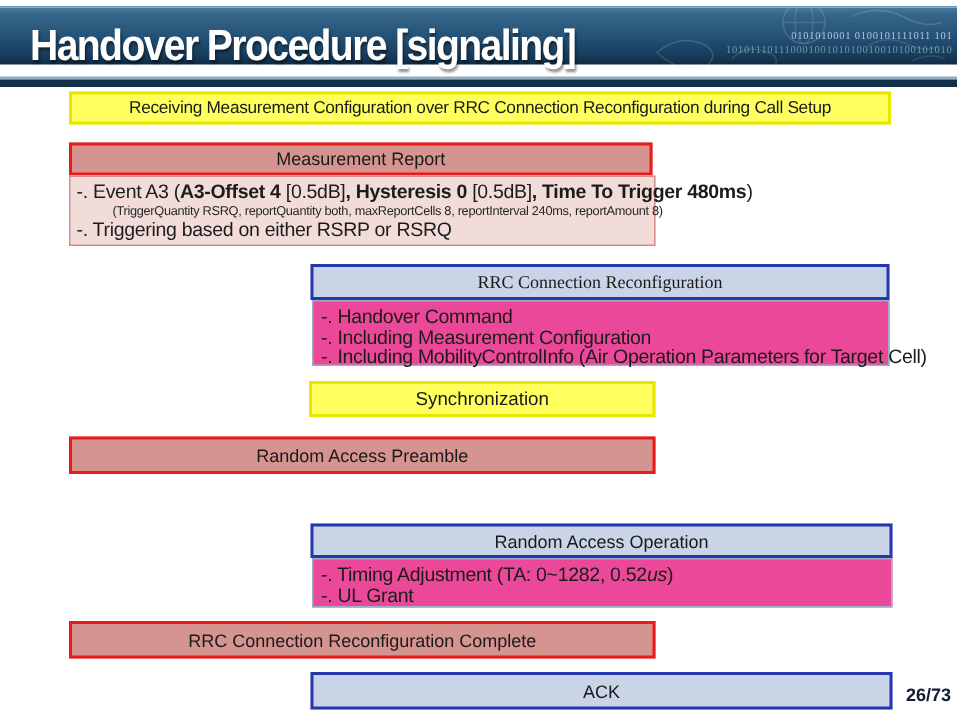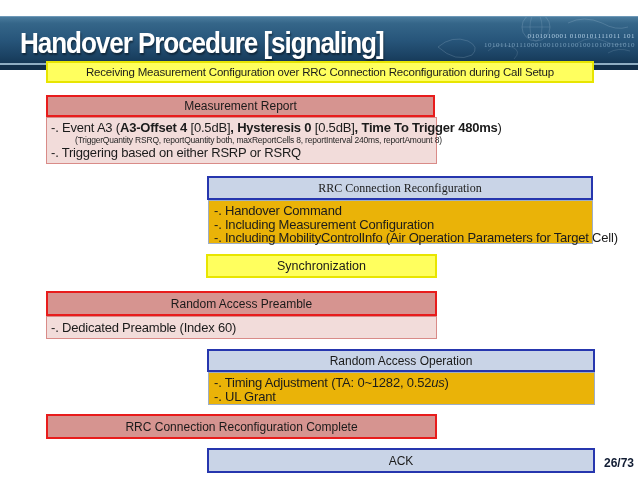--- a/index.html
+++ b/index.html
@@ -3,21 +3,21 @@
 <meta charset="utf-8">
 <style>
   html,body{margin:0;padding:0;background:#888;}
   *{box-sizing:border-box;}
   .slide{
     position:relative;width:638px;height:478px;background:#ffffff;
     font-family:"Liberation Sans",sans-serif;color:#1b1b1b;overflow:hidden;margin:0 auto;
   }
   
   .hdr{
-    position:absolute;left:0;top:16px;width:638px;height:53px;
+    position:absolute;left:0;top:4px;width:638px;height:39px;
     background:linear-gradient(180deg,#4a7b9d 0%,#356689 12%,#27557a 45%,#1b4263 75%,#143553 92%,#102942 100%);
     border-top:1px solid #6e99b8;
   }
   .hdr-stripe-light{position:absolute;left:0;top:46px;width:638px;height:2px;background:#8fadc2;}
   .hdr-stripe-navy{position:absolute;left:0;top:48px;width:638px;height:5px;background:#122f4a;}
   .hdr-title{
     position:absolute;left:20px;top:6px;height:40px;display:flex;align-items:center;
     font-size:29px;font-weight:bold;color:#ffffff;letter-spacing:-1.2px;white-space:nowrap;
     transform:scaleX(0.9);transform-origin:0 50%;
     text-shadow:1px 2px 2px rgba(0,0,0,0.45);
@@ -30,21 +30,21 @@
   .hdr-bin .dim{color:rgba(170,205,230,0.6);}
   .hdr-map{position:absolute;right:0;top:0;width:210px;height:46px;opacity:0.35;}
   
   .box{position:absolute;display:flex;align-items:center;justify-content:center;text-align:center;}
   .box .ttl{font-size:12px;color:#1a1a1a;}
   .ybox{background:#ffff5e;border:2px solid #e8e500;}
   .rhead{background:#d69490;border:2px solid #e81c1c;}
   .bhead{background:#c9d4e7;border:2px solid #2636ae;}
   .bodybox{position:absolute;display:block;text-align:left;}
   .rbody{background:#f2dcda;border:1px solid #d98b88;}
-  .bbody{background:#eab308;border:1px solid #9dadc8;}
+  .bbody{background:#ec4899;border:1px solid #9dadc8;}
   .ln{font-size:13px;line-height:13.5px;letter-spacing:-0.2px;white-space:nowrap;}
   .ln-sm{font-size:8.5px;line-height:11px;letter-spacing:-0.2px;white-space:nowrap;color:#262626;padding-left:24px;}
   .b{font-weight:bold;}
   .it{font-style:italic;}
   .callout-text{font-size:11.5px;letter-spacing:-0.2px;white-space:nowrap;}
   
   .pagenum{
     position:absolute;right:4px;top:456px;font-size:12px;font-weight:bold;color:#111c33;
   }
 </style>
@@ -97,23 +97,20 @@
     <div class="ln">-. Including MobilityControlInfo (Air Operation Parameters for Target Cell)</div>
   </div>
 
   <div class="box ybox" style="left:206px;top:254px;width:231px;height:24px;">
     <span class="ttl" style="font-size:12.5px;">Synchronization</span>
   </div>
 
   <div class="box rhead" style="left:46px;top:291px;width:391px;height:25px;">
     <span class="ttl">Random Access Preamble</span>
   </div>
-  <div class="bodybox rbody" style="left:46px;top:316px;width:391px;height:23px;padding:4px 0 0 4px;">
-    <div class="ln">-. Dedicated Preamble (Index 60)</div>
-  </div>
 
   <div class="box bhead" style="left:207px;top:349px;width:388px;height:23px;">
     <span class="ttl">Random Access Operation</span>
   </div>
   <div class="bodybox bbody" style="left:208px;top:372px;width:387px;height:33px;padding:3px 0 0 5px;">
     <div class="ln"><span>-. Timing Adjustment (TA: 0~1282, 0.52</span><span class="it">us</span><span>)</span></div>
     <div class="ln">-. UL Grant</div>
   </div>
 
   <div class="box rhead" style="left:46px;top:414px;width:391px;height:25px;">

